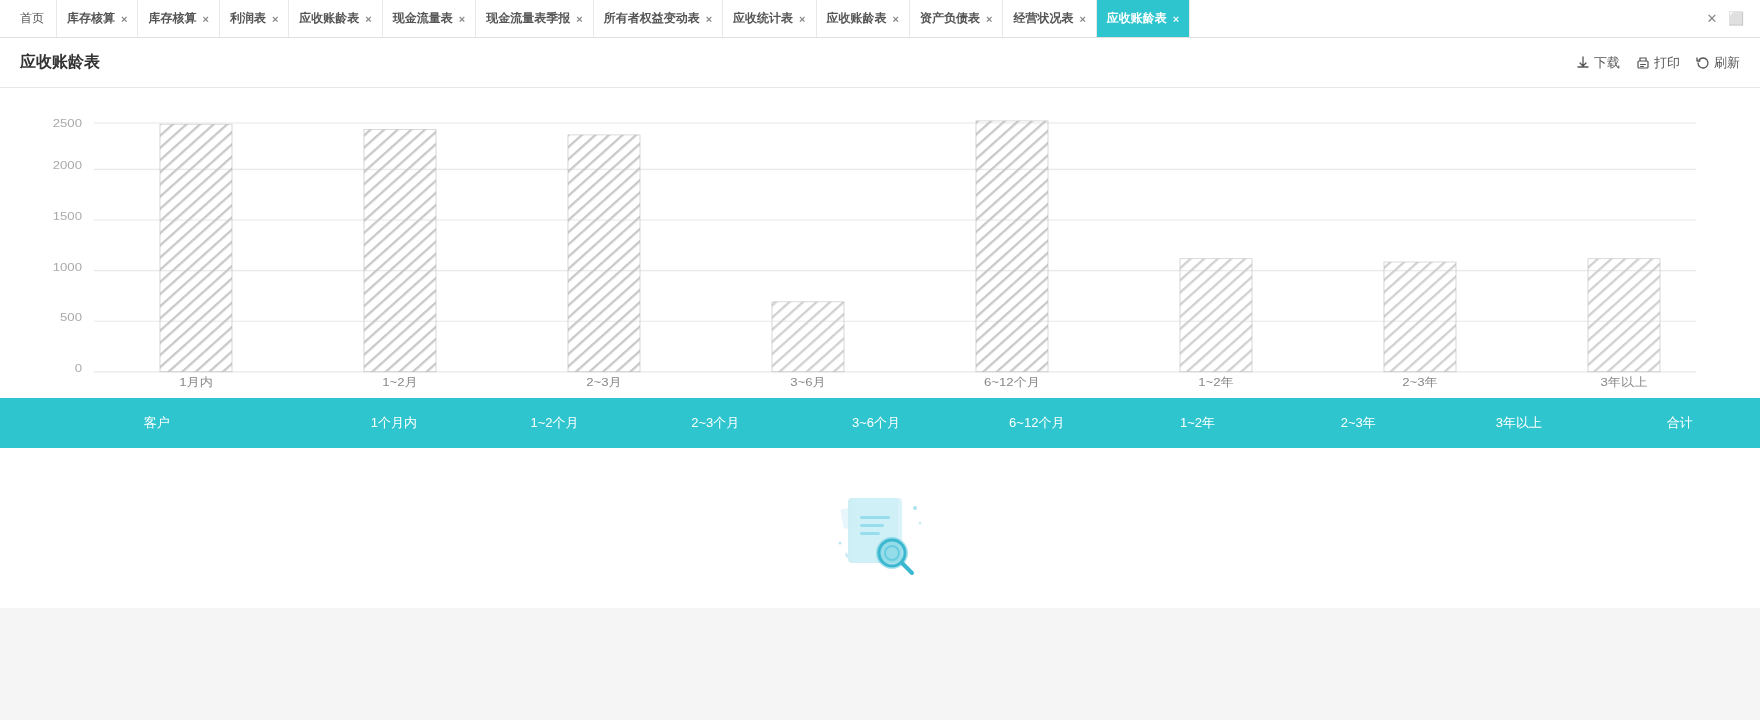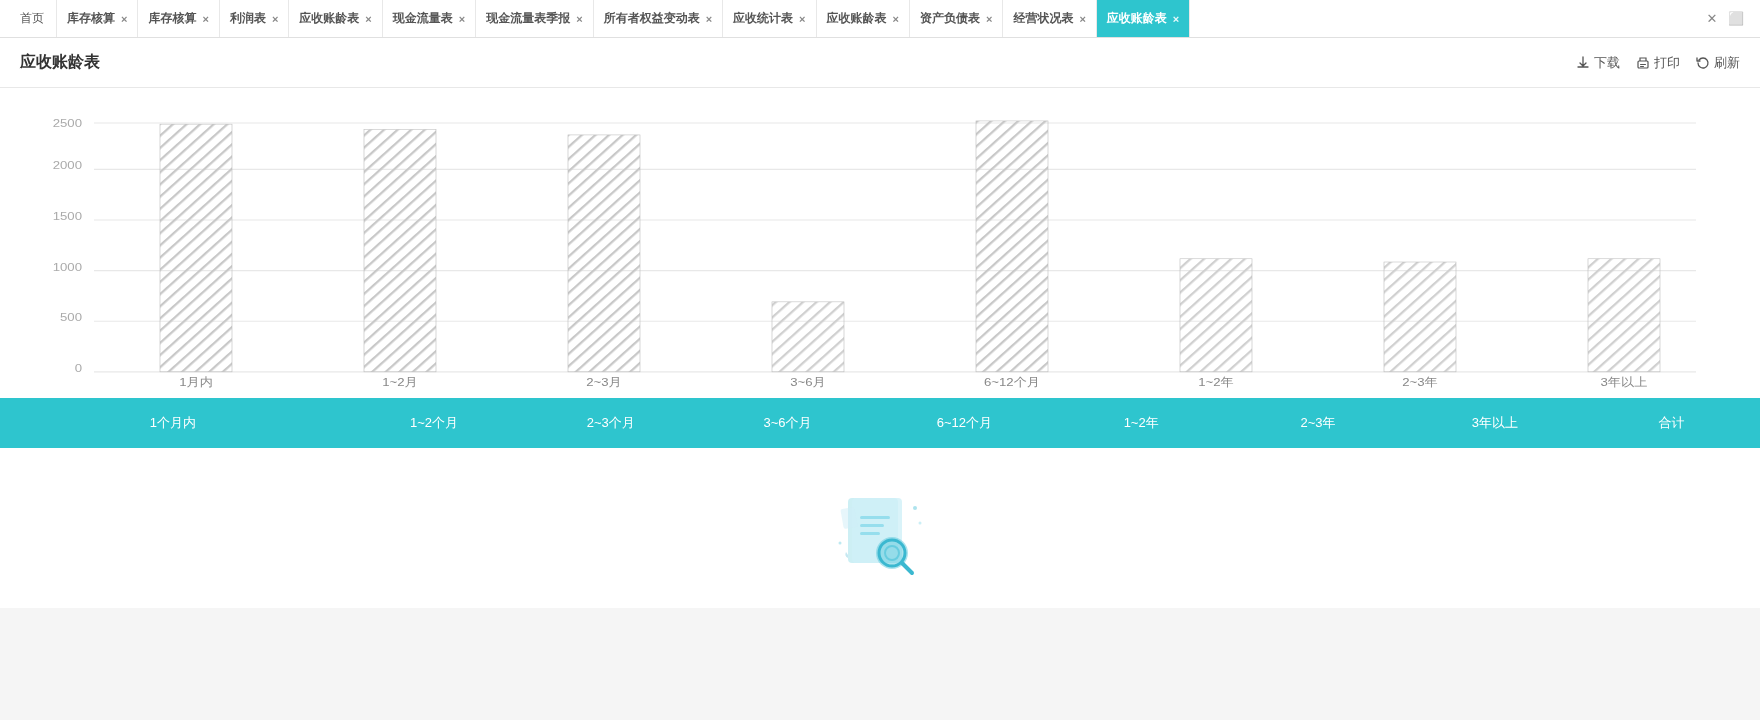--- a/index.html
+++ b/index.html
@@ -299,20 +299,23 @@
         <text x="1150" y="258" font-size="11" fill="#888" text-anchor="middle">2~3年</text>
 
         <rect x="1290" y="140" width="60" height="105" fill="url(#hatch2)" stroke="#bbb" stroke-width="0.5"></rect>
         <text x="1320" y="258" font-size="11" fill="#888" text-anchor="middle">3年以上</text>
       </svg>
     </div>
   </div>
 
   <div class="table-header">
     <div class="th-cell">
+      <span>客户</span>
+    </div>
+    <div class="th-cell">
       <span>1个月内</span>
     </div>
     <div class="th-cell">
       <span>1~2个月</span>
     </div>
     <div class="th-cell">
       <span>2~3个月</span>
     </div>
     <div class="th-cell">
       <span>3~6个月</span>

